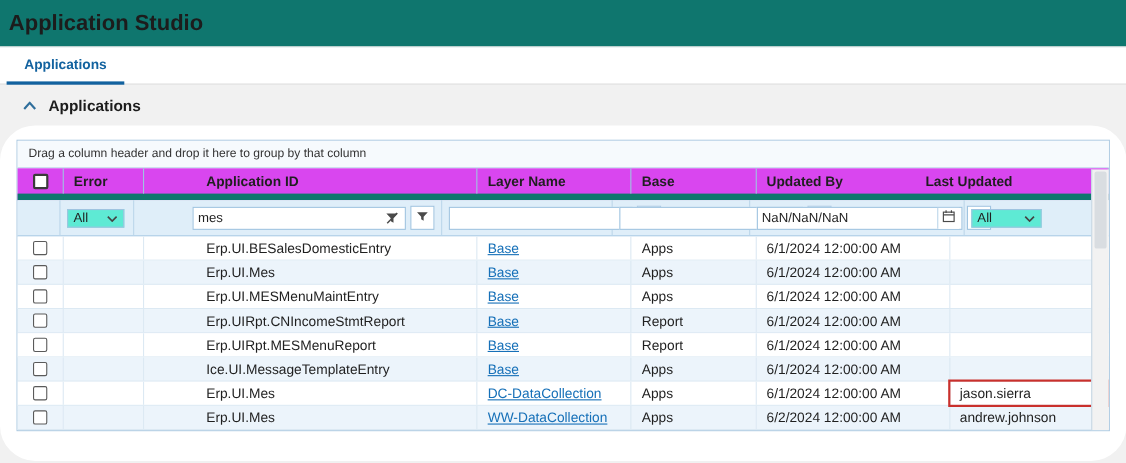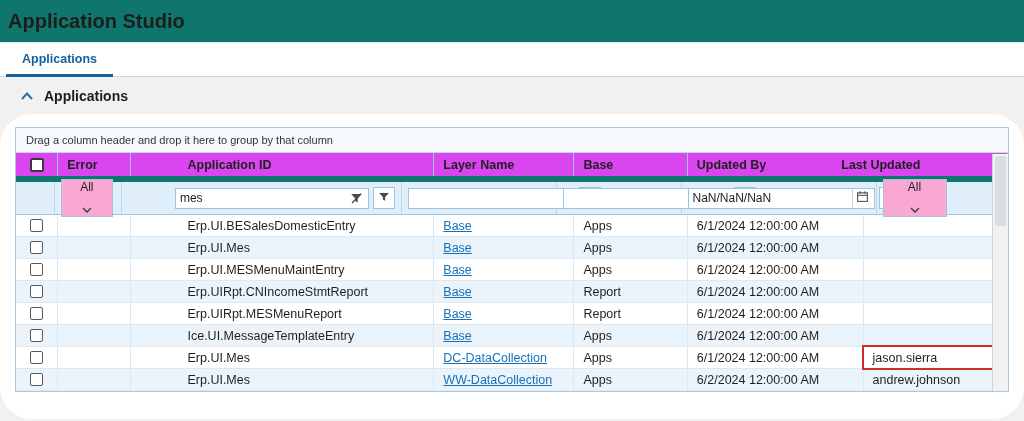--- a/index.html
+++ b/index.html
@@ -68,23 +68,23 @@
   .c4 { width:125px; }
   .c5 { width:195px; }
   .c6 { width:160px; border-right:none; }
 
   
   .cb { width:13px; height:13px; background:#fff; border:1px solid #5a5a5a; border-radius:2px; }
   .cb.head { border:2px solid #3a3a3a; width:14px; height:14px; }
 
   
   .sel {
-    height:38px; border:1px solid #9fc4e0; background:#f9a8d4;
+    height:17px; border:1px solid #9fc4e0; background:#5eead4;
     display:flex; align-items:center; justify-content:space-between;
-    gap:6px; padding:0 5px; font-size:12px; min-width:52px; cursor:pointer;flex-direction:column;
+    gap:6px; padding:0 5px; font-size:12px; min-width:52px; cursor:pointer;
   }
   .sel.wide { min-width:64px; }
   .input-combo {
     display:flex; align-items:center; height:21px; flex:1;
     border:1px solid #9fc4e0; background:#fff; padding:0 2px 0 0;
   }
   .input-combo input {
     flex:1; min-width:0; border:none; outline:none; height:17px;
     font-family:inherit; font-size:12px; padding:0 4px; color:#1f1f1f; background:transparent;
   }

